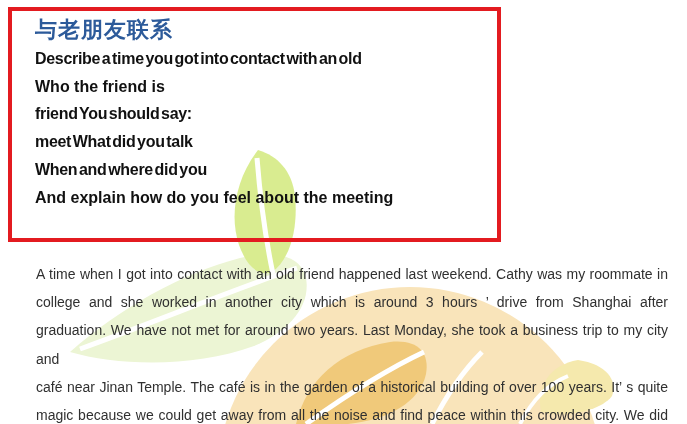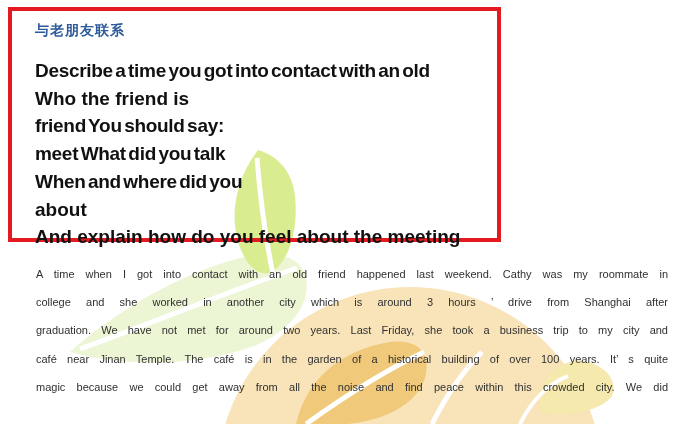--- a/index.html
+++ b/index.html
@@ -23,43 +23,43 @@
   .question-card {
     position: absolute;
     left: 8px; top: 7px;
     width: 485px; height: 227px;
     border: 4px solid var(--red-border, #e31b20);
     z-index: 2;
     background: transparent;
   }
   .card-inner { padding: 8px 16px 0 23px; }
   .card-title {
-    margin: 0 0 16px 0;
-    font-size: 14px;
+    margin: 0 0 4px 0;
+    font-size: 22px;
     font-weight: bold;
     letter-spacing: 1px;
     line-height: 22px;
     color: var(--title-blue, #2c5a9a);
   }
   .q-line {
-    font-size: 19px;
+    font-size: 16px;
     font-weight: bold;
     color: var(--card-text, #111111);
     line-height: 27.7px;
     white-space: nowrap;
   }
   .q-line.tight { letter-spacing: -0.3px; word-spacing: -2.5px; }
   .answer {
     position: absolute;
     left: 36px; top: 260px;
     width: 632px;
     z-index: 2;
   }
   .a-line {
-    font-size: 11px;
+    font-size: 14px;
     color: var(--body-text, #303030);
     line-height: 28.2px;
     text-align: justify;
     text-align-last: justify;
     white-space: normal;
   }
 </style>
 </head>
 <body>
 
@@ -84,26 +84,25 @@
   </svg>
 
   <div class="question-card">
     <div class="card-inner">
       <h1 class="card-title">与老朋友联系</h1>
       <div class="q-line tight">Describe a time you got into contact with an old</div>
       <div class="q-line">Who the friend is</div>
       <div class="q-line tight">friend You should say:</div>
       <div class="q-line tight">meet What did you talk</div>
       <div class="q-line tight">When and where did you</div>
-      <div class="q-line">about</div>
       <div class="q-line">And explain how do you feel about the meeting</div>
     </div>
   </div>
 
   <div class="answer">
     <div class="a-line">A time when I got into contact with an old friend happened last weekend. Cathy was my roommate in</div>
     <div class="a-line">college and she worked in another city which is around 3 hours ’ drive from Shanghai after</div>
-    <div class="a-line">graduation. We have not met for around two years. Last Friday, she took a business trip to my city and</div>
+    <div class="a-line">graduation. We have not met for around two years. Last Monday, she took a business trip to my city and</div>
     <div class="a-line">café near Jinan Temple. The café is in the garden of a historical building of over 100 years. It’ s quite</div>
     <div class="a-line">magic because we could get away from all the noise and find peace within this crowded city. We did</div>
   </div>
 
 </div>
 
 </body></html>

